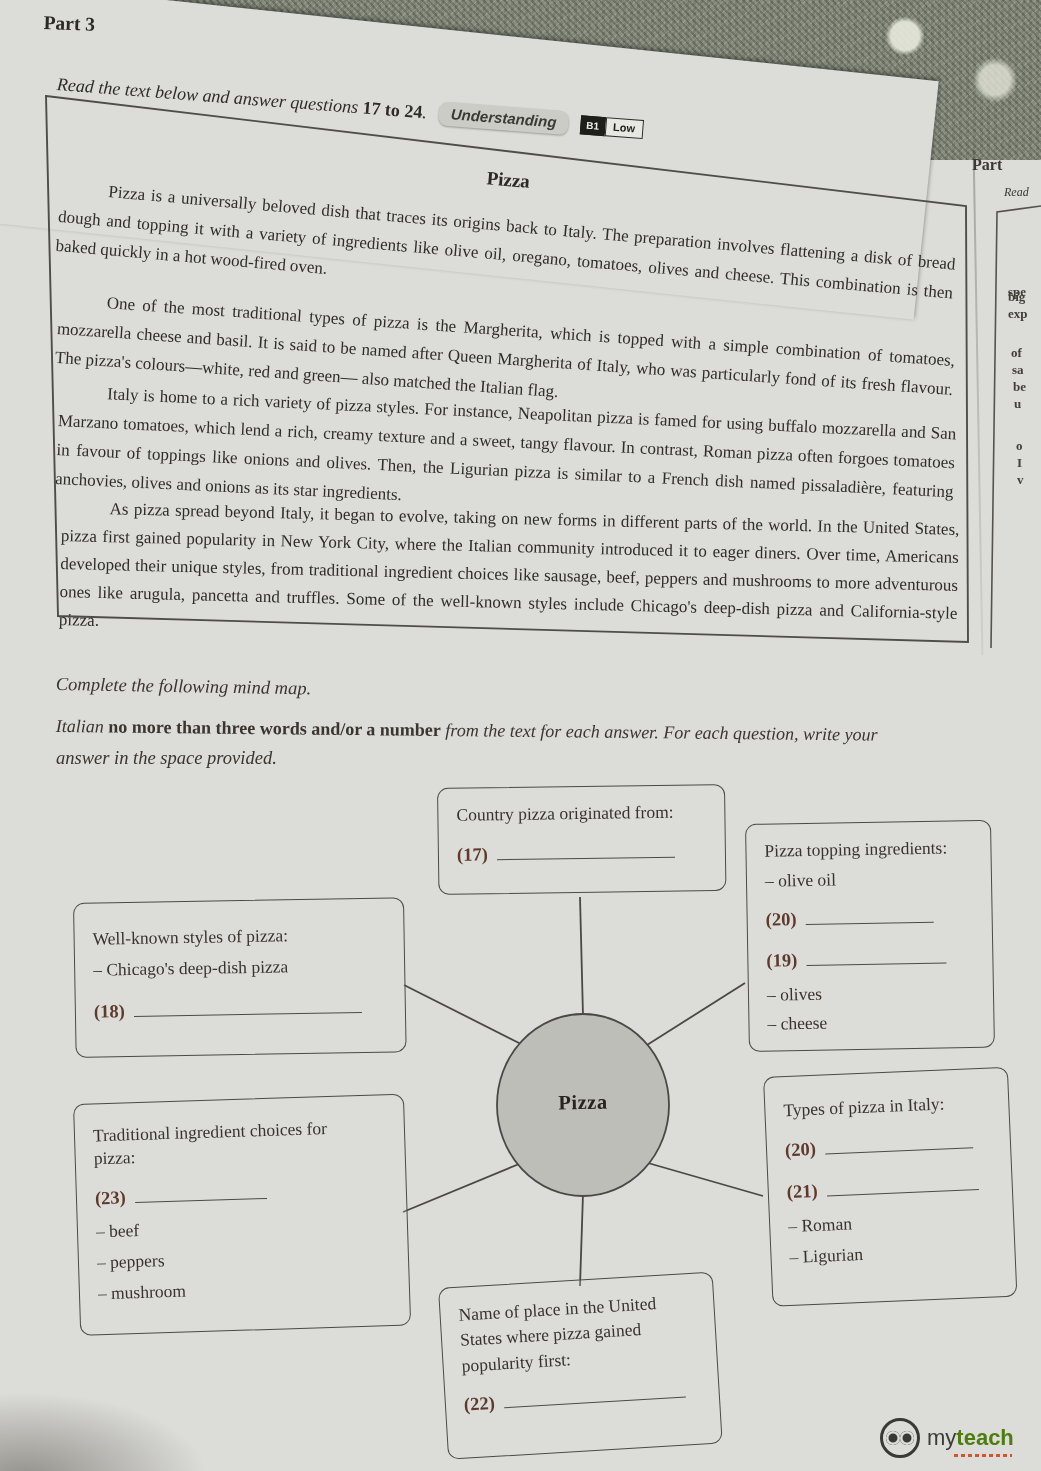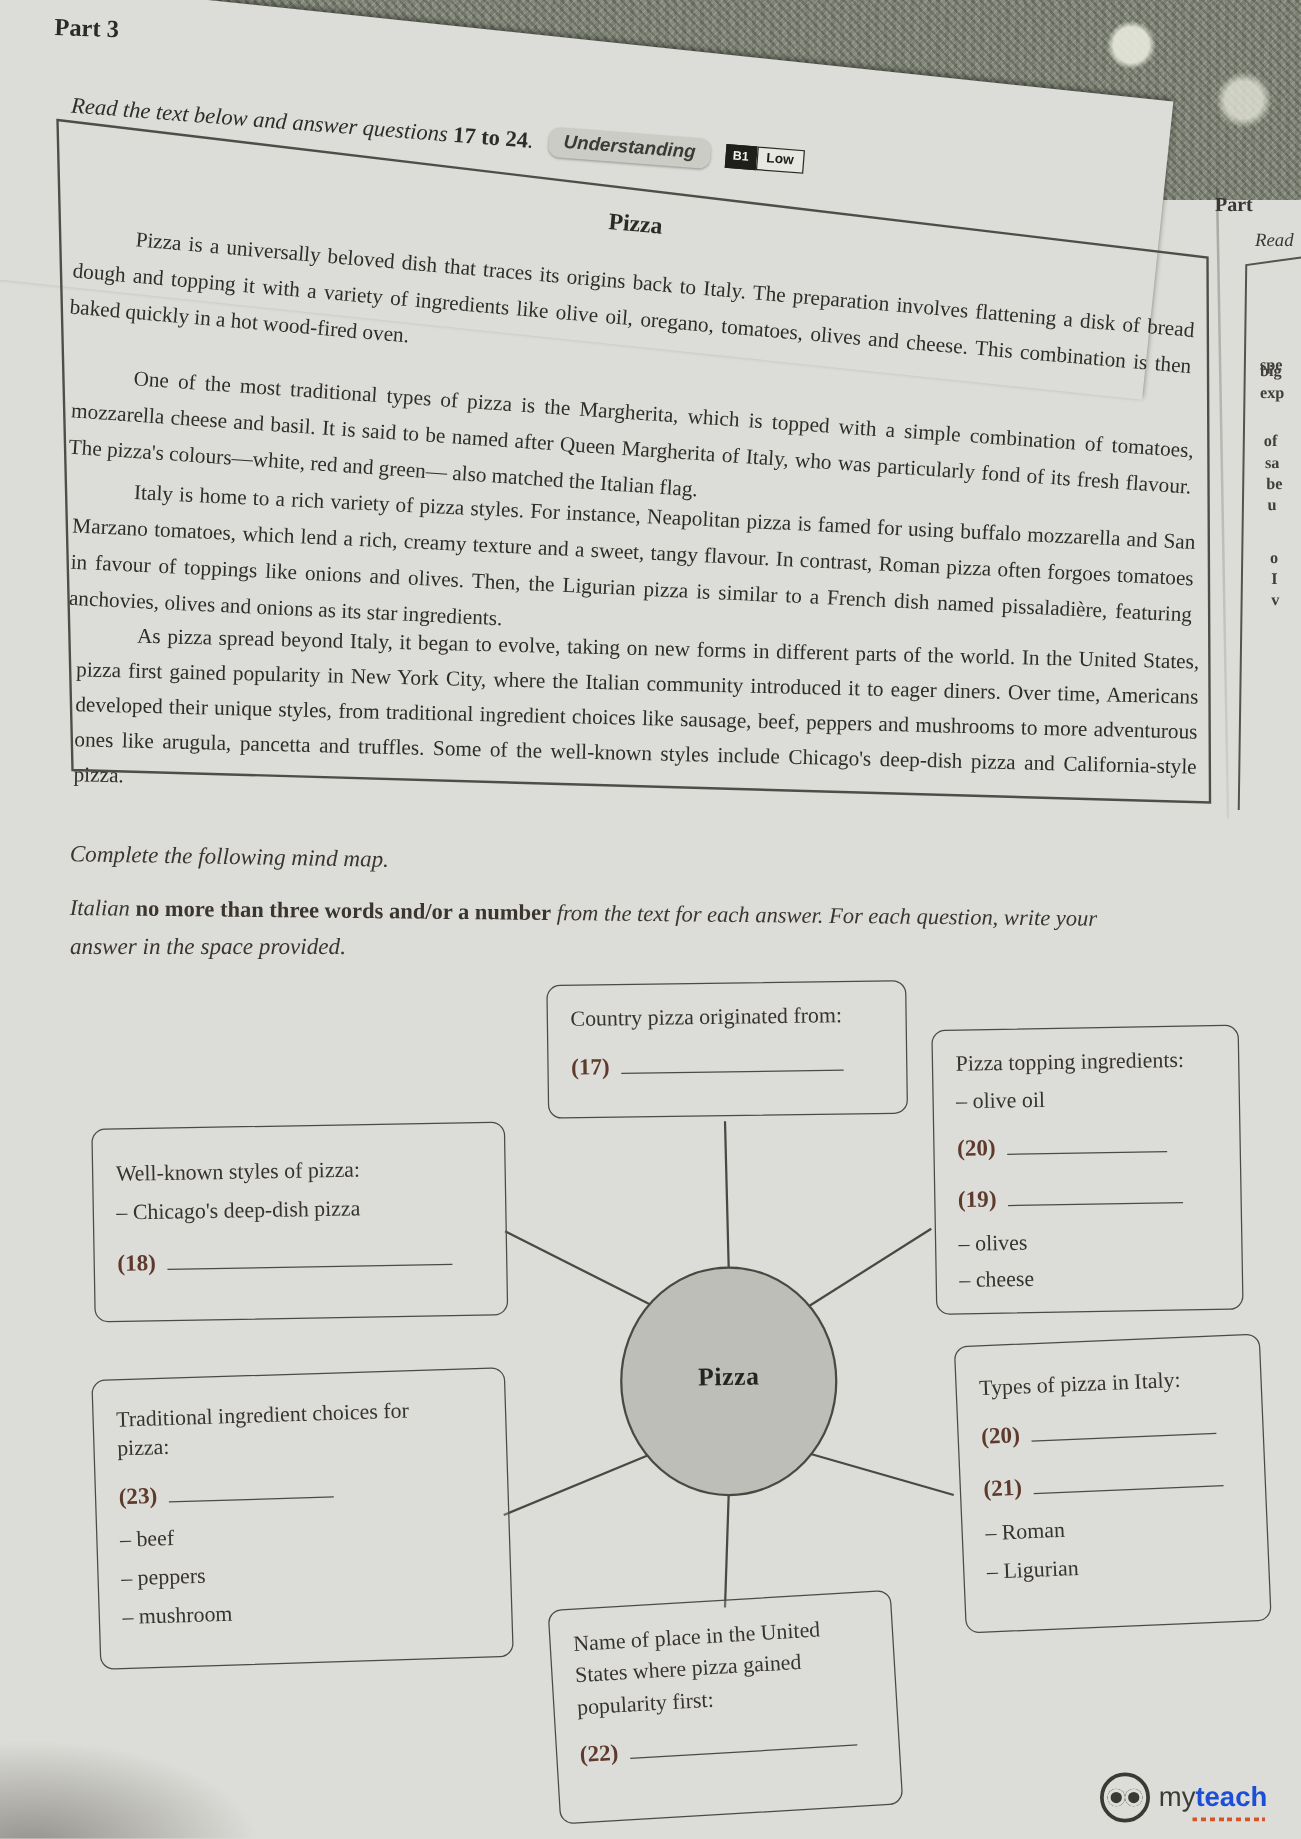--- a/index.html
+++ b/index.html
@@ -46,21 +46,21 @@
     transform:rotate(5deg);transform-origin:0 0;}
   .para{width:898px;font-size:17px;line-height:29px;color:#2f2d28;text-align:justify;text-indent:48px;transform-origin:0 0;}
   .p1{left:62px;top:156px;transform:rotate(4.9deg);}
   .p2{left:60px;top:268px;transform:rotate(3.9deg);}
   .p3{left:60px;top:360px;transform:rotate(2.7deg);}
   .p4{left:62px;top:477px;transform:rotate(1.4deg);line-height:28px;}
 
   
   .frag{position:absolute;color:#3a3833;}
   .frag.bold{font-weight:bold;font-size:16px;}
-  .frag.ital{font-style:italic;font-size:15px;}
+  .frag.ital{font-style:italic;font-size:12px;}
   .frag.sm{font-size:13px;font-weight:bold;color:#413f39;}
 
   
   .task-line1{left:56px;top:674px;font-style:italic;font-size:18.5px;color:#3a362f;transform:rotate(1deg);transform-origin:0 0;}
   .task-line2{left:56px;top:716px;font-size:18px;color:#3a362f;transform:rotate(0.6deg);transform-origin:0 0;white-space:nowrap;}
   .task-line2 .it{font-style:italic;}
   .task-line2 .bd{font-weight:bold;}
   .task-line3{left:56px;top:748px;font-style:italic;font-size:18.5px;color:#3a362f;}
 
   
@@ -72,21 +72,21 @@
   .center-label{left:500px;top:1091px;width:166px;text-align:center;font-weight:bold;font-size:20.5px;
     letter-spacing:.5px;color:#26241f;transform:rotate(-1deg);}
 
   
   .logo{left:880px;top:1418px;display:flex;align-items:center;gap:7px;}
   .owl{position:relative;width:40px;height:40px;border:3px solid #3a3a35;border-radius:50%;box-sizing:border-box;}
   .owl .eye{position:absolute;top:10px;width:14px;height:14px;border-radius:50%;background:#3a3a35;
     box-shadow:inset 0 0 0 2.5px #dcdcd8, inset 0 0 0 5px #3a3a35;}
   .owl .eye.l{left:3px;} .owl .eye.r{right:3px;}
   .logo-text{position:relative;font-family:"Liberation Sans",sans-serif;font-size:22px;color:#3c3c37;white-space:nowrap;}
-  .logo-text .teach{font-weight:bold;color:#1d4ed8;}
+  .logo-text .teach{font-weight:bold;color:#4d7c0f;}
   .logo-marks{position:absolute;right:2px;bottom:-6px;width:58px;height:3px;
     background:repeating-linear-gradient(90deg,#d4552a 0 4px,rgba(0,0,0,0) 4px 7px);}
 </style>
 </head>
 <body>
 
 <div class="stage">
 
   <div class="bg-texture"></div>
   <div class="page-lower"></div>

